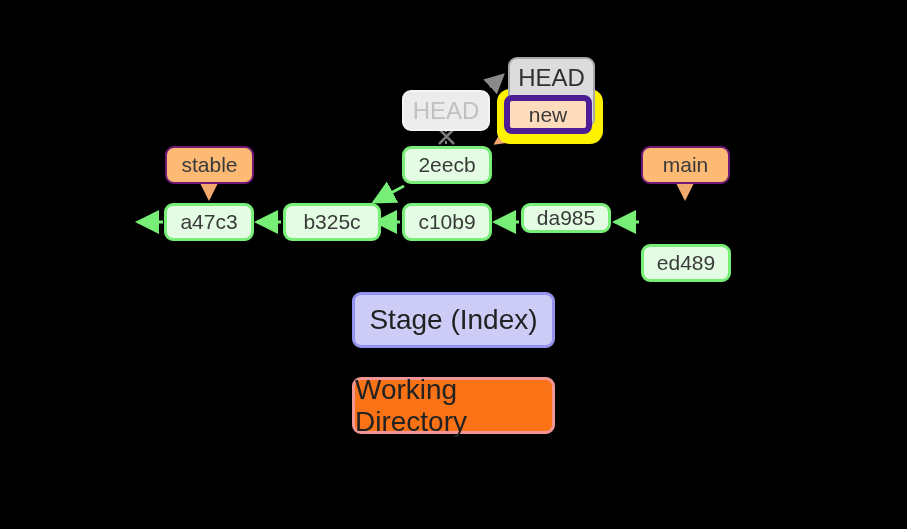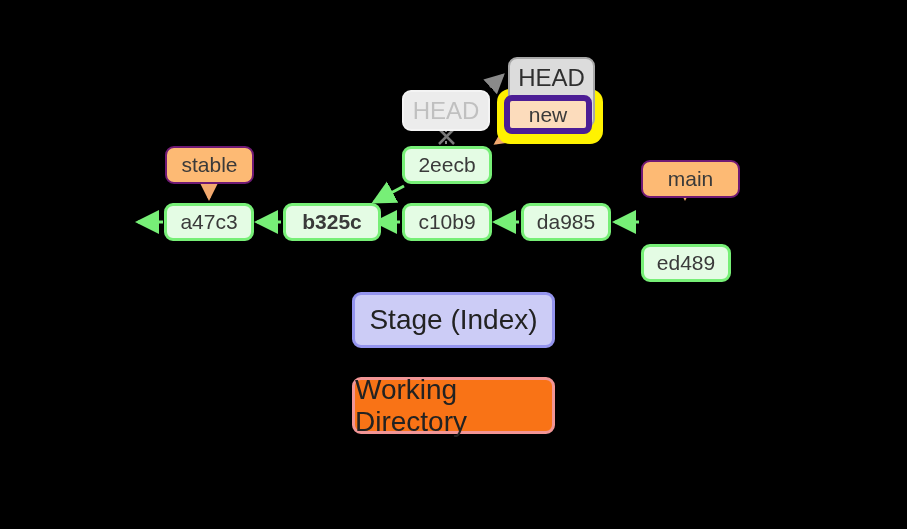--- a/index.html
+++ b/index.html
@@ -24,25 +24,25 @@
   .stage{background:#ccccf6;border:3px solid #9494ee;}
   .working{background:#f97316;border:3px solid #f29595;}
 
   
   .n-headold{left:402px;top:90px;width:88px;height:41px;}
   .n-headnew{left:508px;top:57px;width:87px;height:71px;}
   .n-glow{left:497px;top:89px;width:106px;height:55px;}
   .n-new{left:504px;top:95px;width:88px;height:39px;border-radius:8px;}
   .n-2eecb{left:402px;top:146px;width:90px;height:38px;}
   .n-stable{left:165px;top:146px;width:89px;height:38px;}
-  .n-main{left:641px;top:160px;width:99px;height:38px;}
+  .n-main{left:641px;top:146px;width:89px;height:38px;}
   .n-a47c3{left:164px;top:203px;width:90px;height:38px;}
-  .n-b325c{left:283px;top:203px;width:98px;height:38px;font-weight:bold;}
+  .n-b325c{left:283px;top:203px;width:98px;height:38px;}
   .n-c10b9{left:402px;top:203px;width:90px;height:38px;}
-  .n-da985{left:521px;top:203px;width:90px;height:38px;}
+  .n-da985{left:521px;top:203px;width:90px;height:30px;}
   .n-ed489{left:641px;top:203px;width:90px;height:38px;margin-top:41px;}
   .n-stage{left:352px;top:292px;width:203px;height:56px;}
   .n-working{left:352px;top:377px;width:203px;height:57px;}
 </style>
 </head>
 <body>
 
 <div class="canvas">
 
   <svg class="arrows" viewBox="0 0 907 529">

